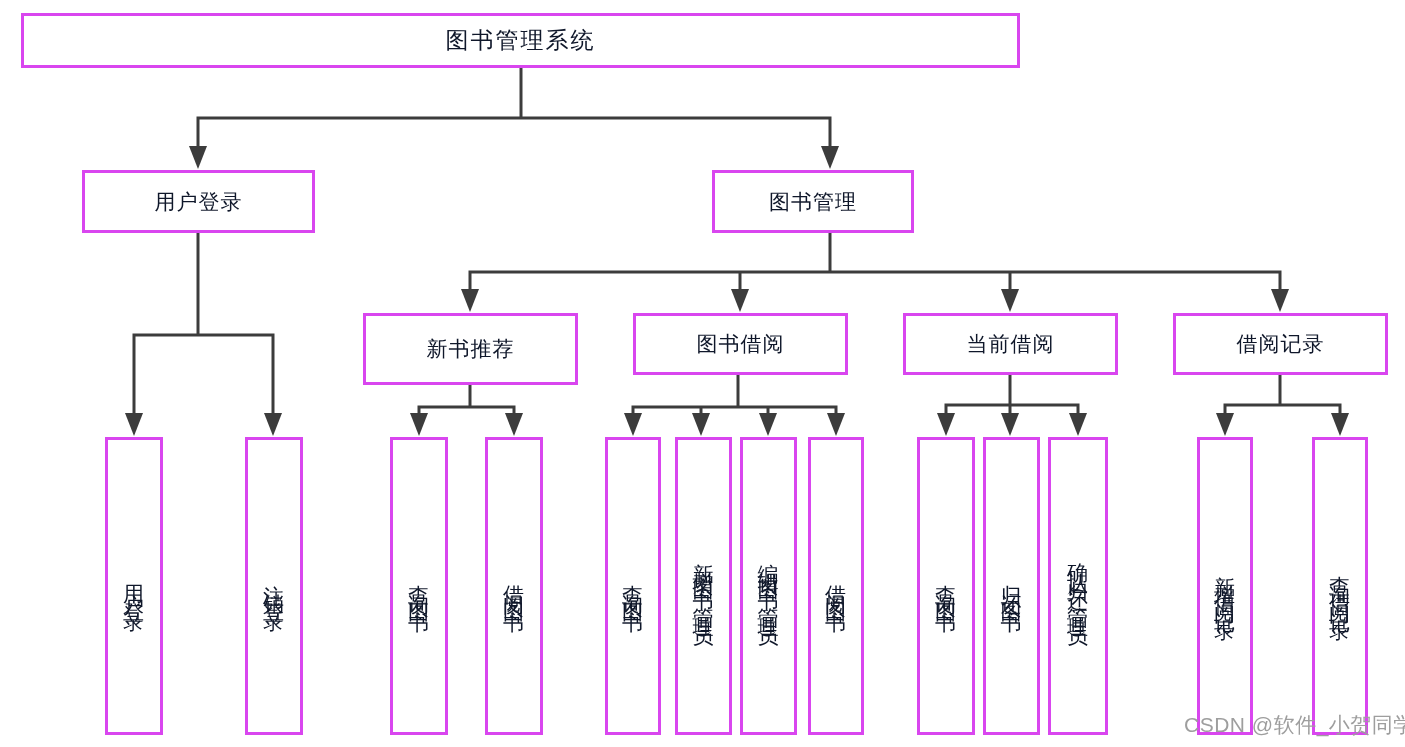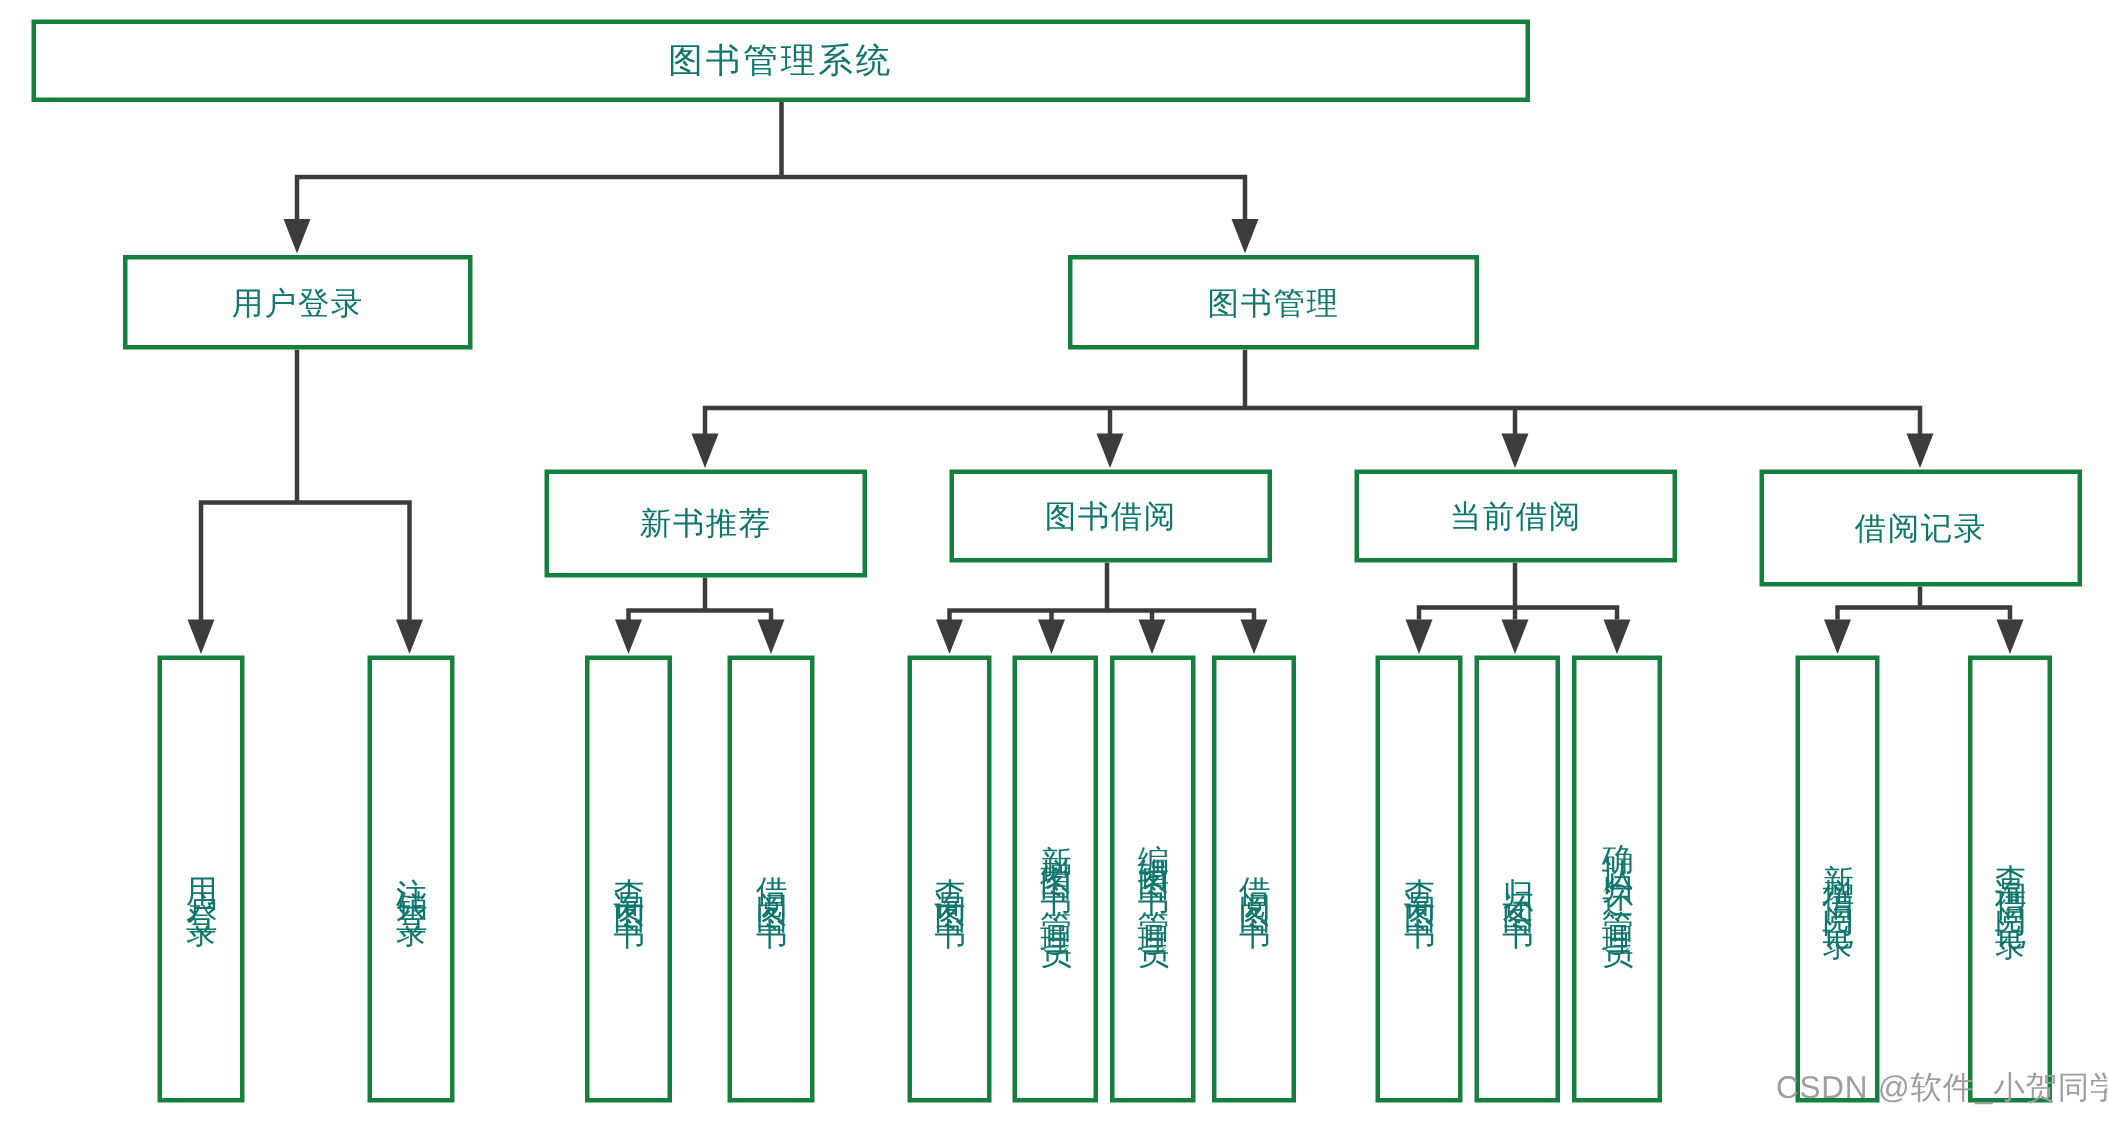--- a/index.html
+++ b/index.html
@@ -19,27 +19,27 @@
     position: absolute;
     left: 0;
     top: 0;
     width: 1405px;
     height: 747px;
     z-index: 1;
   }
   .box {
     position: absolute;
     box-sizing: border-box;
-    border: 3px solid #15803d;
+    border: 3px solid #d946ef;
     background: #ffffff;
     display: flex;
     align-items: center;
     justify-content: center;
     z-index: 2;
-    color: #0f766e;
+    color: #0f172a;
   }
   .hnode {
     font-size: 21px;
     letter-spacing: 1px;
     white-space: nowrap;
   }
   .rootnode {
     font-size: 23px;
     letter-spacing: 2px;
   }
@@ -115,26 +115,26 @@
       <polygon points="1001,413 1019,413 1010,436"></polygon>
       <polygon points="1069,413 1087,413 1078,436"></polygon>
       <polygon points="1216,413 1234,413 1225,436"></polygon>
       <polygon points="1331,413 1349,413 1340,436"></polygon>
     </g>
   </svg>
 
   <div class="box hnode rootnode" style="left:21px; top:13px; width:999px; height:55px;">图书管理系统</div>
 
   <div class="box hnode" style="left:82px; top:170px; width:233px; height:63px;">用户登录</div>
-  <div class="box hnode" style="left:712px; top:170px; width:274px; height:63px;text-align:center;">图书管理</div>
+  <div class="box hnode" style="left:712px; top:170px; width:202px; height:63px;text-align:center;">图书管理</div>
 
   <div class="box hnode" style="left:363px; top:313px; width:215px; height:72px;">新书推荐</div>
   <div class="box hnode" style="left:633px; top:313px; width:215px; height:62px;">图书借阅</div>
   <div class="box hnode" style="left:903px; top:313px; width:215px; height:62px;">当前借阅</div>
-  <div class="box hnode" style="left:1173px; top:313px; width:215px; height:78px;">借阅记录</div>
+  <div class="box hnode" style="left:1173px; top:313px; width:215px; height:62px;">借阅记录</div>
 
   <div class="box vnode" style="left:105px; top:437px; width:58px; height:298px;">
     <span>用户登录</span>
   </div>
   <div class="box vnode" style="left:245px; top:437px; width:58px; height:298px;">
     <span>注销登录</span>
   </div>
 
   <div class="box vnode" style="left:390px; top:437px; width:58px; height:298px;">
     <span>查询图书</span>

